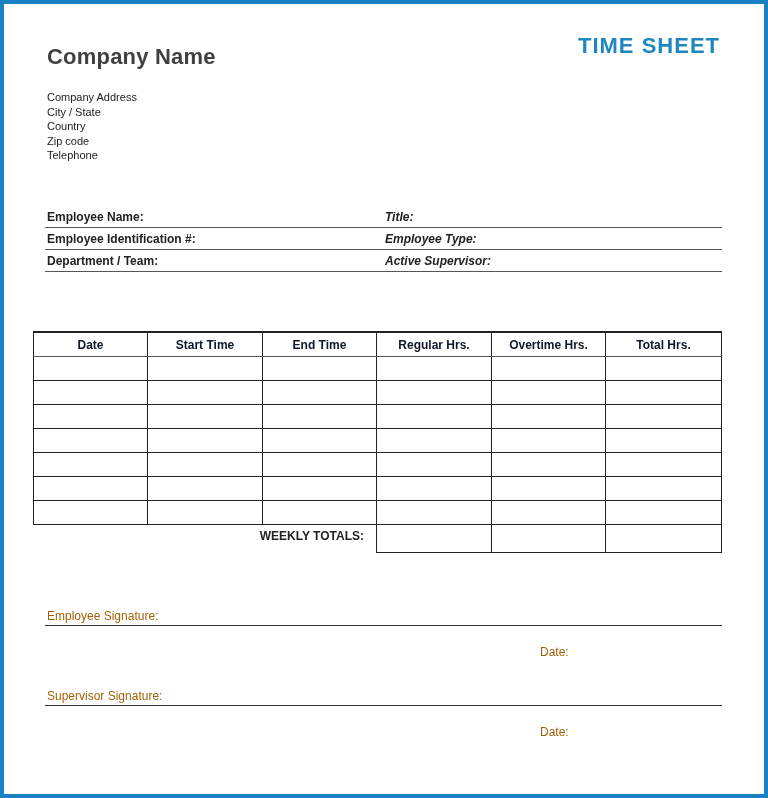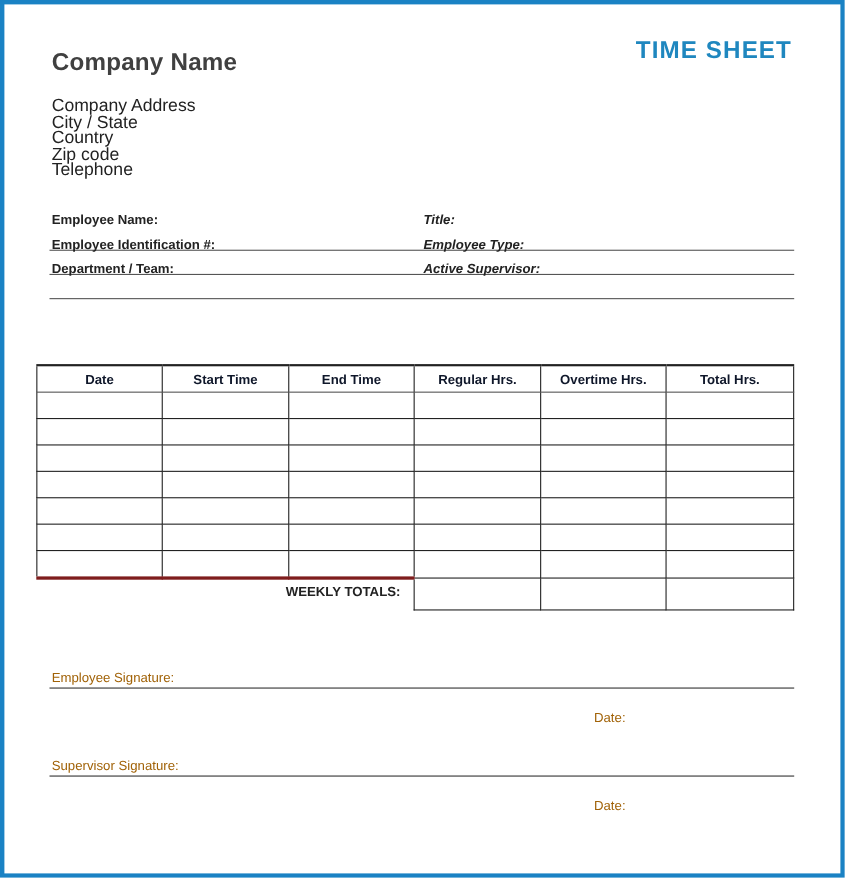--- a/index.html
+++ b/index.html
@@ -24,31 +24,31 @@
       font-size: 22px; font-weight: bold; color: #404040;
       letter-spacing: 0.2px;
     }
     .doc-title {
       right: 48px; top: 33px;
       font-size: 22px; font-weight: bold; color: #1f87bf;
       letter-spacing: 1px;
     }
     .address {
       left: 47px; top: 90px;
-      font-size: 16px; line-height: 14.6px; color: #222;
+      font-size: 11px; line-height: 14.6px; color: #222;
     }
     .address div { white-space: nowrap; }
 
     .info { left: 45px; top: 206px; width: 677px; }
     .info-row {
       display: flex; height: 22px;
       border-bottom: 1.5px solid #555;
       box-sizing: border-box;
       align-items: flex-end;
-      padding-bottom: 20px;
+      padding-bottom: 3px;
     }
     .info-row .lbl {
       font-size: 12px; font-weight: bold; color: #222;
     }
     .info-row .left { width: 338px; padding-left: 2px; }
     .info-row .right { flex: 1; font-style: italic; }
 
     table.ts {
       position: absolute; left: 33px; top: 331px;
       width: 688px;
@@ -60,21 +60,21 @@
       height: 23px;
       padding: 0;
       font-size: 12px;
     }
     table.ts th {
       font-weight: bold; color: #0f172a; text-align: center;
       border-top: 2px solid #222;
       border-bottom: 1.5px solid #555;
     }
     table.ts tr.totals td.label {
-      border: none; border-top: 3px solid #7f1d1d;
+      border: none; border-top: 1px solid #7f1d1d;
       text-align: right; padding-right: 12px;
       font-weight: bold; font-size: 12px;
       vertical-align: top; padding-top: 4px;
     }
     table.ts tr.totals td.tot-cell { border: 1px solid #222; }
 
     .sig {
       left: 45px; width: 677px; height: 18px;
       border-bottom: 1.5px solid #333;
       box-sizing: border-box;

